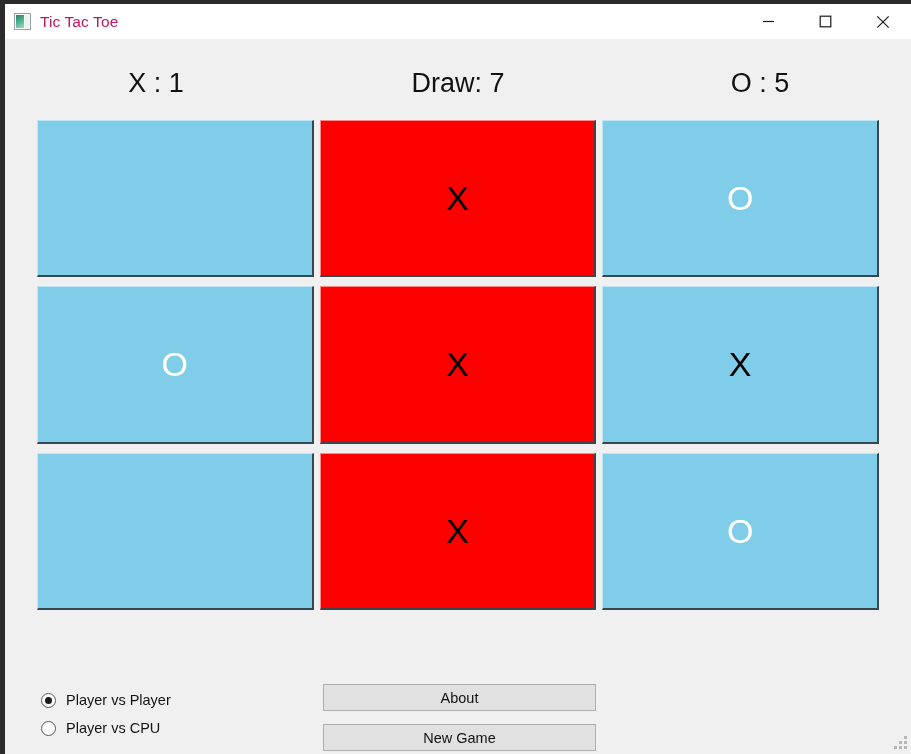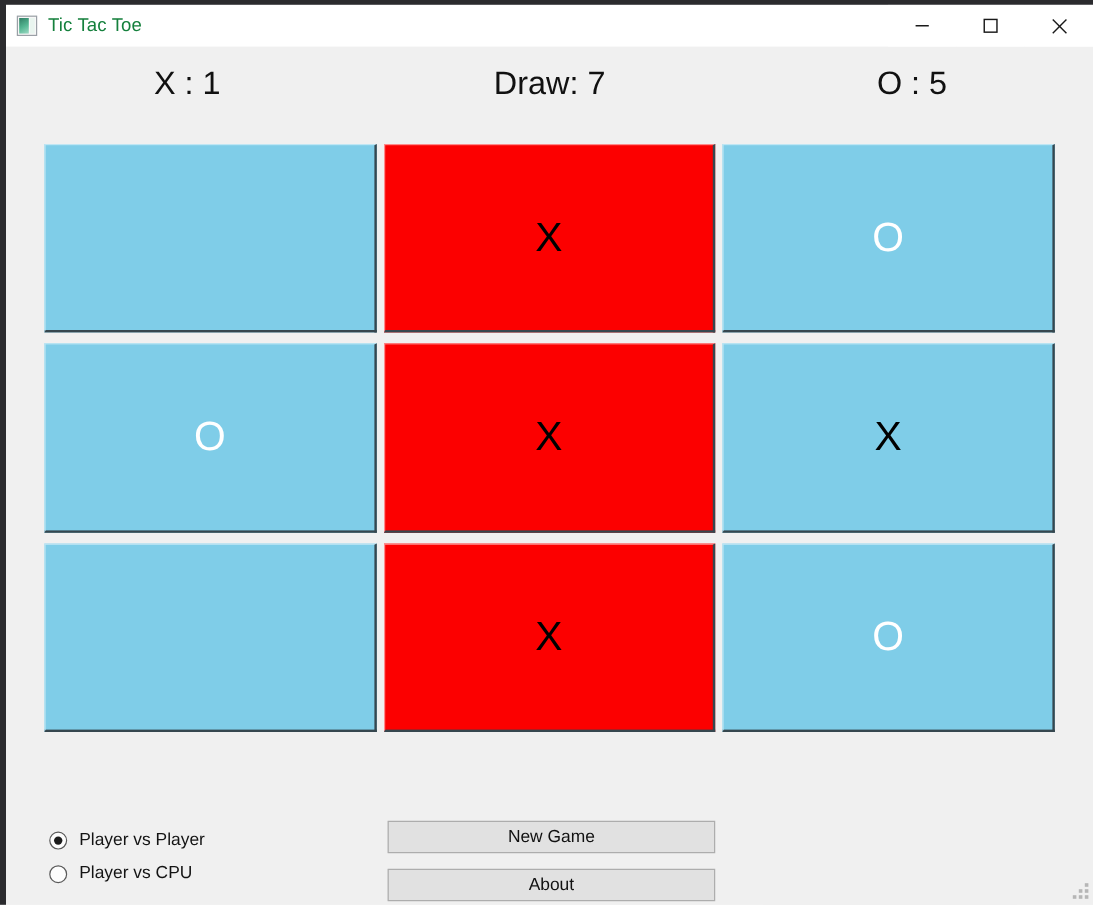--- a/index.html
+++ b/index.html
@@ -63,21 +63,21 @@
   }
   .app-icon::after {
     content: "";
     position: absolute;
     left: 10px; top: 1px;
     width: 4px; height: 13px;
     background: #e9f5ef;
   }
   .app-title {
     font-size: 15.5px;
-    color: #15803d;
+    color: #be185d;
     letter-spacing: 0.1px;
     white-space: nowrap;
   }
 
   .win-buttons {
     display: flex;
     height: 35px;
     flex: none;
   }
   .win-btn {
@@ -99,21 +99,21 @@
     height: calc(754px - 4px - 35px);
     background: #f0f0f0;
     box-sizing: border-box;
   }
 
   
   .score-row {
     display: flex;
     position: absolute;
     left: 0;
-    top: 2px;
+    top: 16px;
     width: 906px;
     height: 57px;
     align-items: center;
   }
   .score-cell {
     flex: 1 1 0;
     text-align: center;
     font-size: 27px;
     color: #111111;
     white-space: nowrap;
@@ -331,22 +331,22 @@
           <span class="radio-dot checked"></span>
           <span class="radio-label">Player vs Player</span>
         </div>
         <div class="radio-row">
           <span class="radio-dot"></span>
           <span class="radio-label">Player vs CPU</span>
         </div>
       </div>
 
       <div class="buttons">
+        <button class="btn">About</button>
         <button class="btn">New Game</button>
-        <button class="btn">About</button>
       </div>
 
     </div>
 
     <div class="grip">
       <i class="g1"></i>
       <i class="g2"></i>
       <i class="g3"></i>
       <i class="g4"></i>
       <i class="g5"></i>

